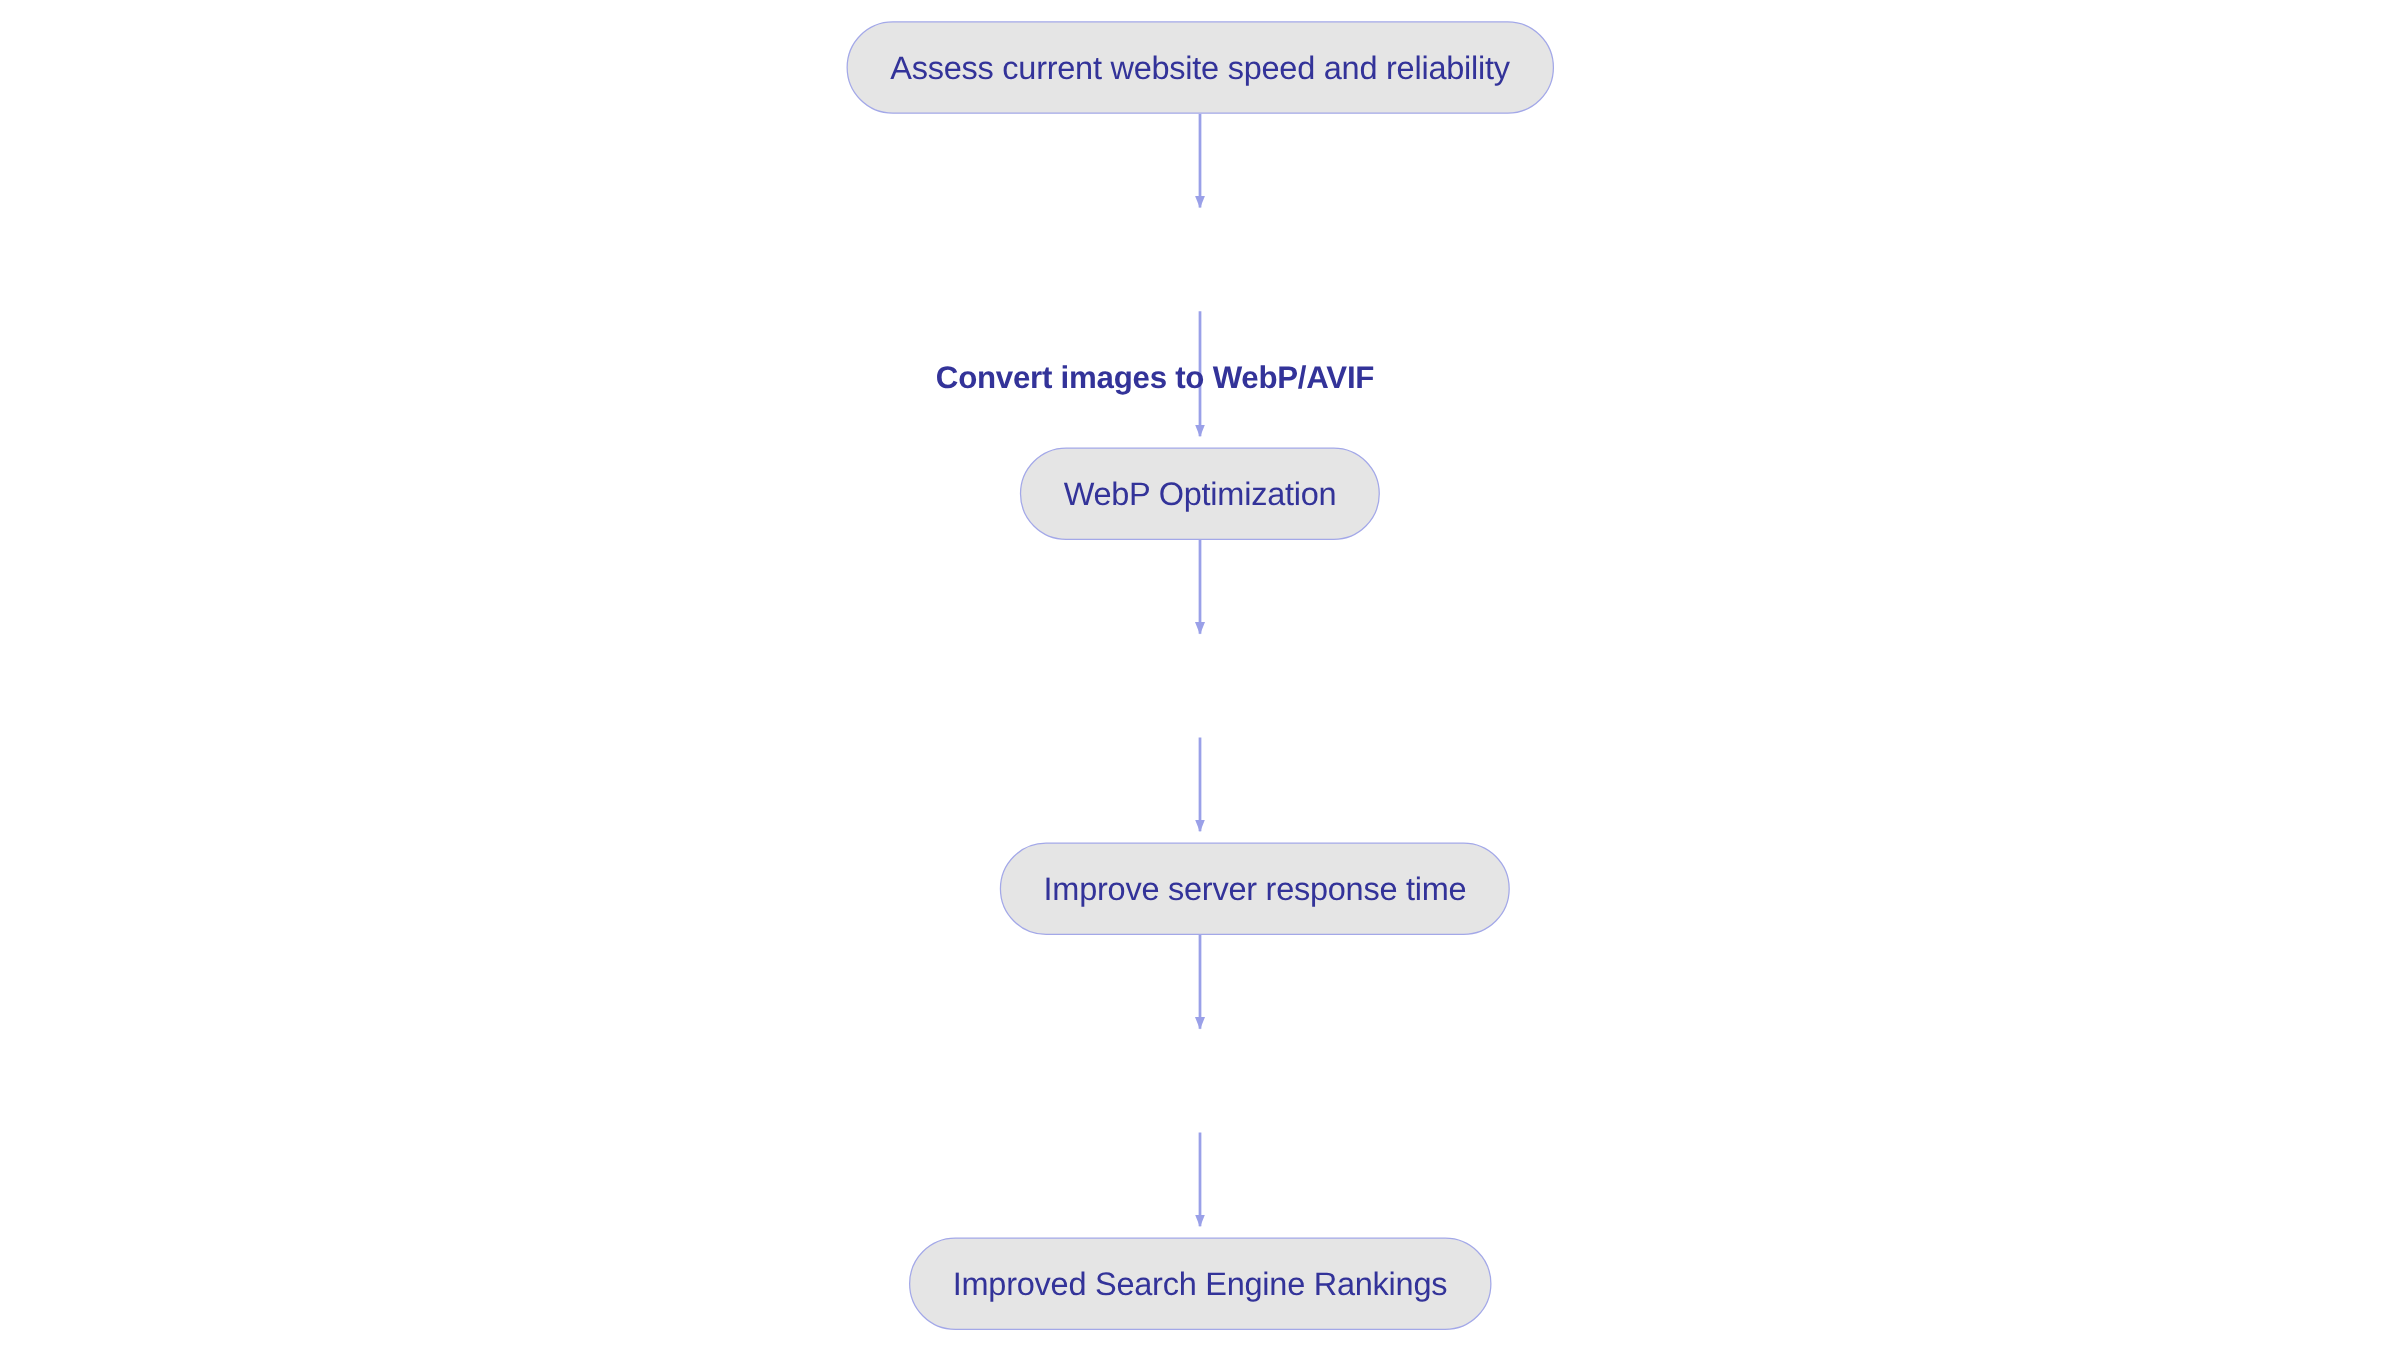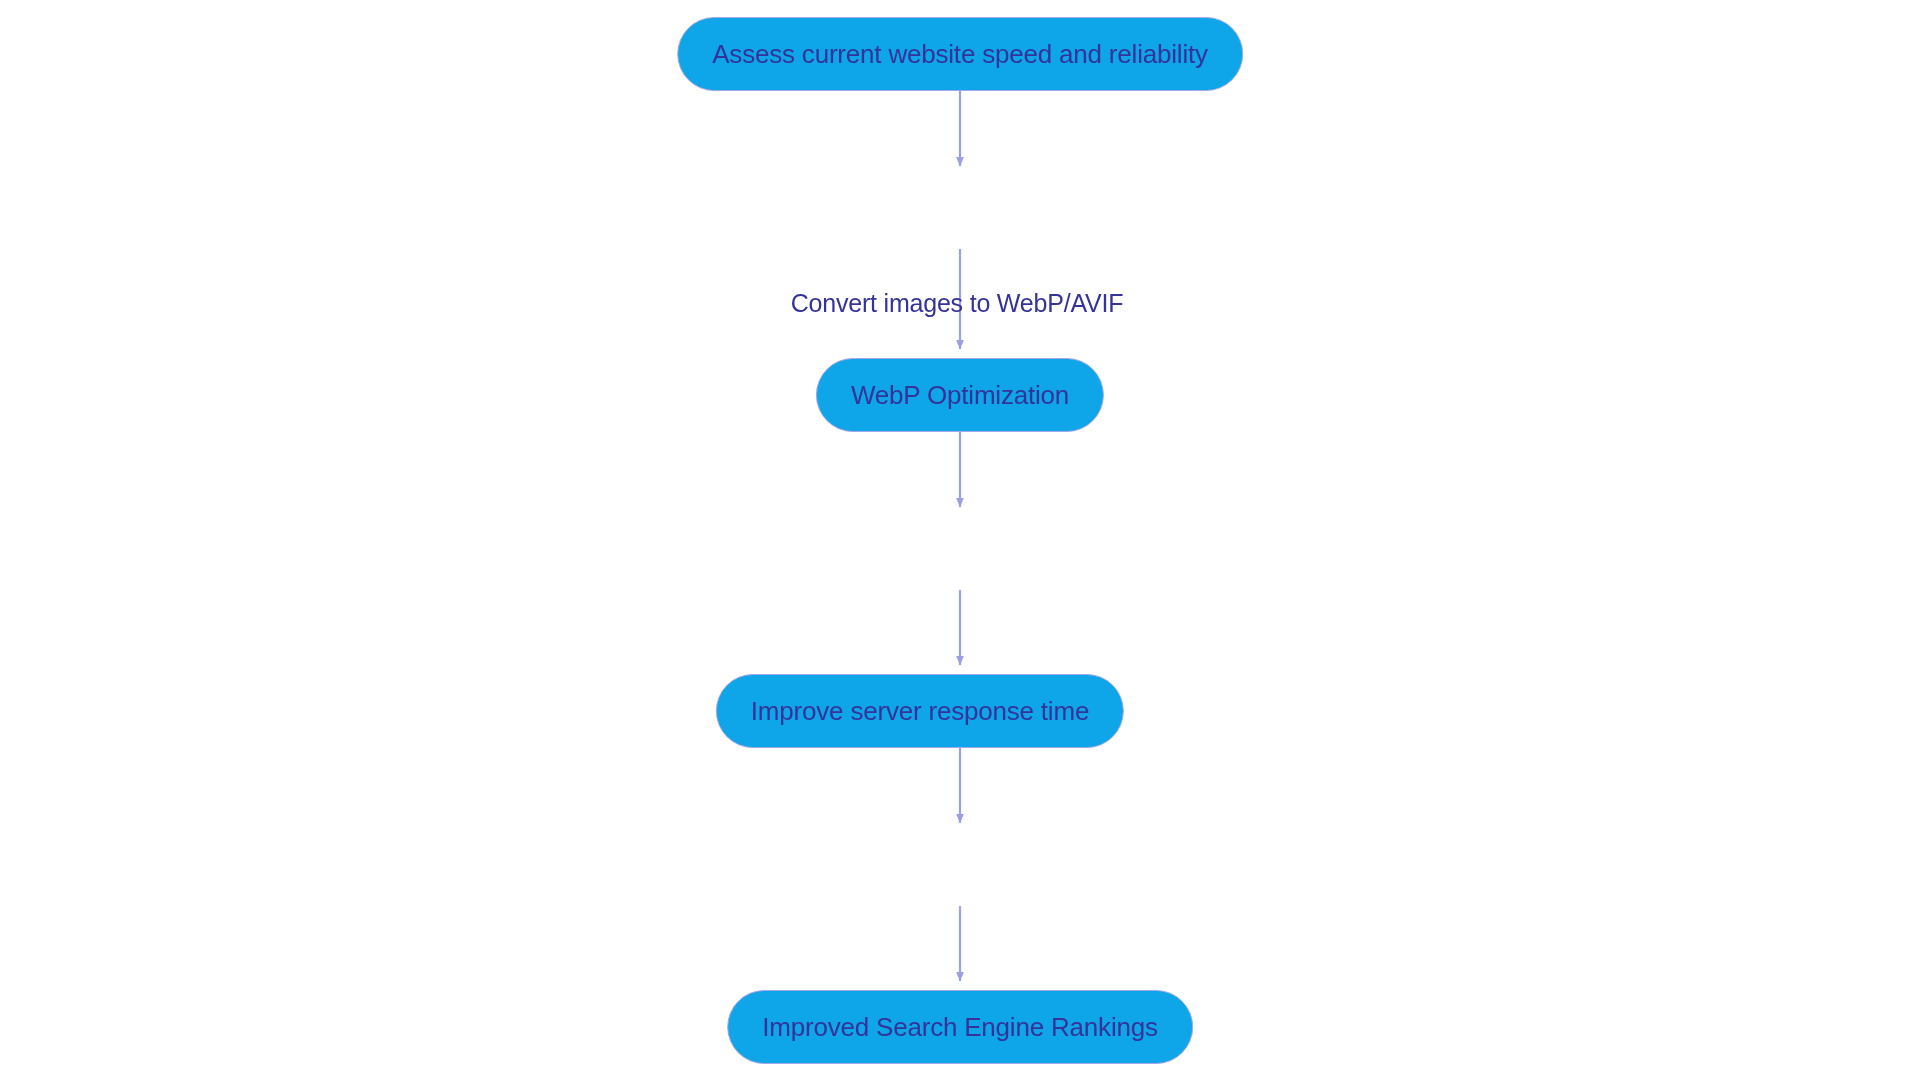--- a/index.html
+++ b/index.html
@@ -51,21 +51,21 @@
 
   .node {
     position: absolute;
     transform: translate(-50%, -50%);
     display: flex;
     align-items: center;
     justify-content: center;
     box-sizing: border-box;
     height: 74px;
     padding: 0 34px;
-    background: #0ea5e9;
+    background: #e5e5e5;
     border: 1.6px solid #a3a8e8;
     border-radius: 37px;
     color: #333399;
     font-size: 26px;
     line-height: 1;
     white-space: nowrap;
     letter-spacing: -0.2px;
   }
 </style>
 </head>
@@ -86,28 +86,28 @@
 
     <line x1="960" y1="432" x2="960" y2="507" stroke="#9aa0e8" stroke-width="2.2" marker-end="url(#arrowhead)"></line>
 
     <line x1="960" y1="590" x2="960" y2="665" stroke="#9aa0e8" stroke-width="2.2" marker-end="url(#arrowhead)"></line>
 
     <line x1="960" y1="748" x2="960" y2="823" stroke="#9aa0e8" stroke-width="2.2" marker-end="url(#arrowhead)"></line>
 
     <line x1="960" y1="906" x2="960" y2="981" stroke="#9aa0e8" stroke-width="2.2" marker-end="url(#arrowhead)"></line>
   </svg>
 
-  <div class="edge-label" style="left:957px; top:303px;">Convert images to WebP/AVIF</div>
+  <div class="edge-label" style="left:924px; top:303px;font-weight:bold;">Convert images to WebP/AVIF</div>
 
   <div id="node-layer">
     <div class="node" style="left:960px; top:54px;">Assess current website speed and reliability</div>
 
 
     <div class="node" style="left:960px; top:395px;">WebP Optimization</div>
 
 
-    <div class="node" style="left:920px; top:711px;">Improve server response time</div>
+    <div class="node" style="left:1004px; top:711px;">Improve server response time</div>
 
 
     <div class="node" style="left:960px; top:1027px;">Improved Search Engine Rankings</div>
   </div>
 
 </div>
 
 </body></html>

